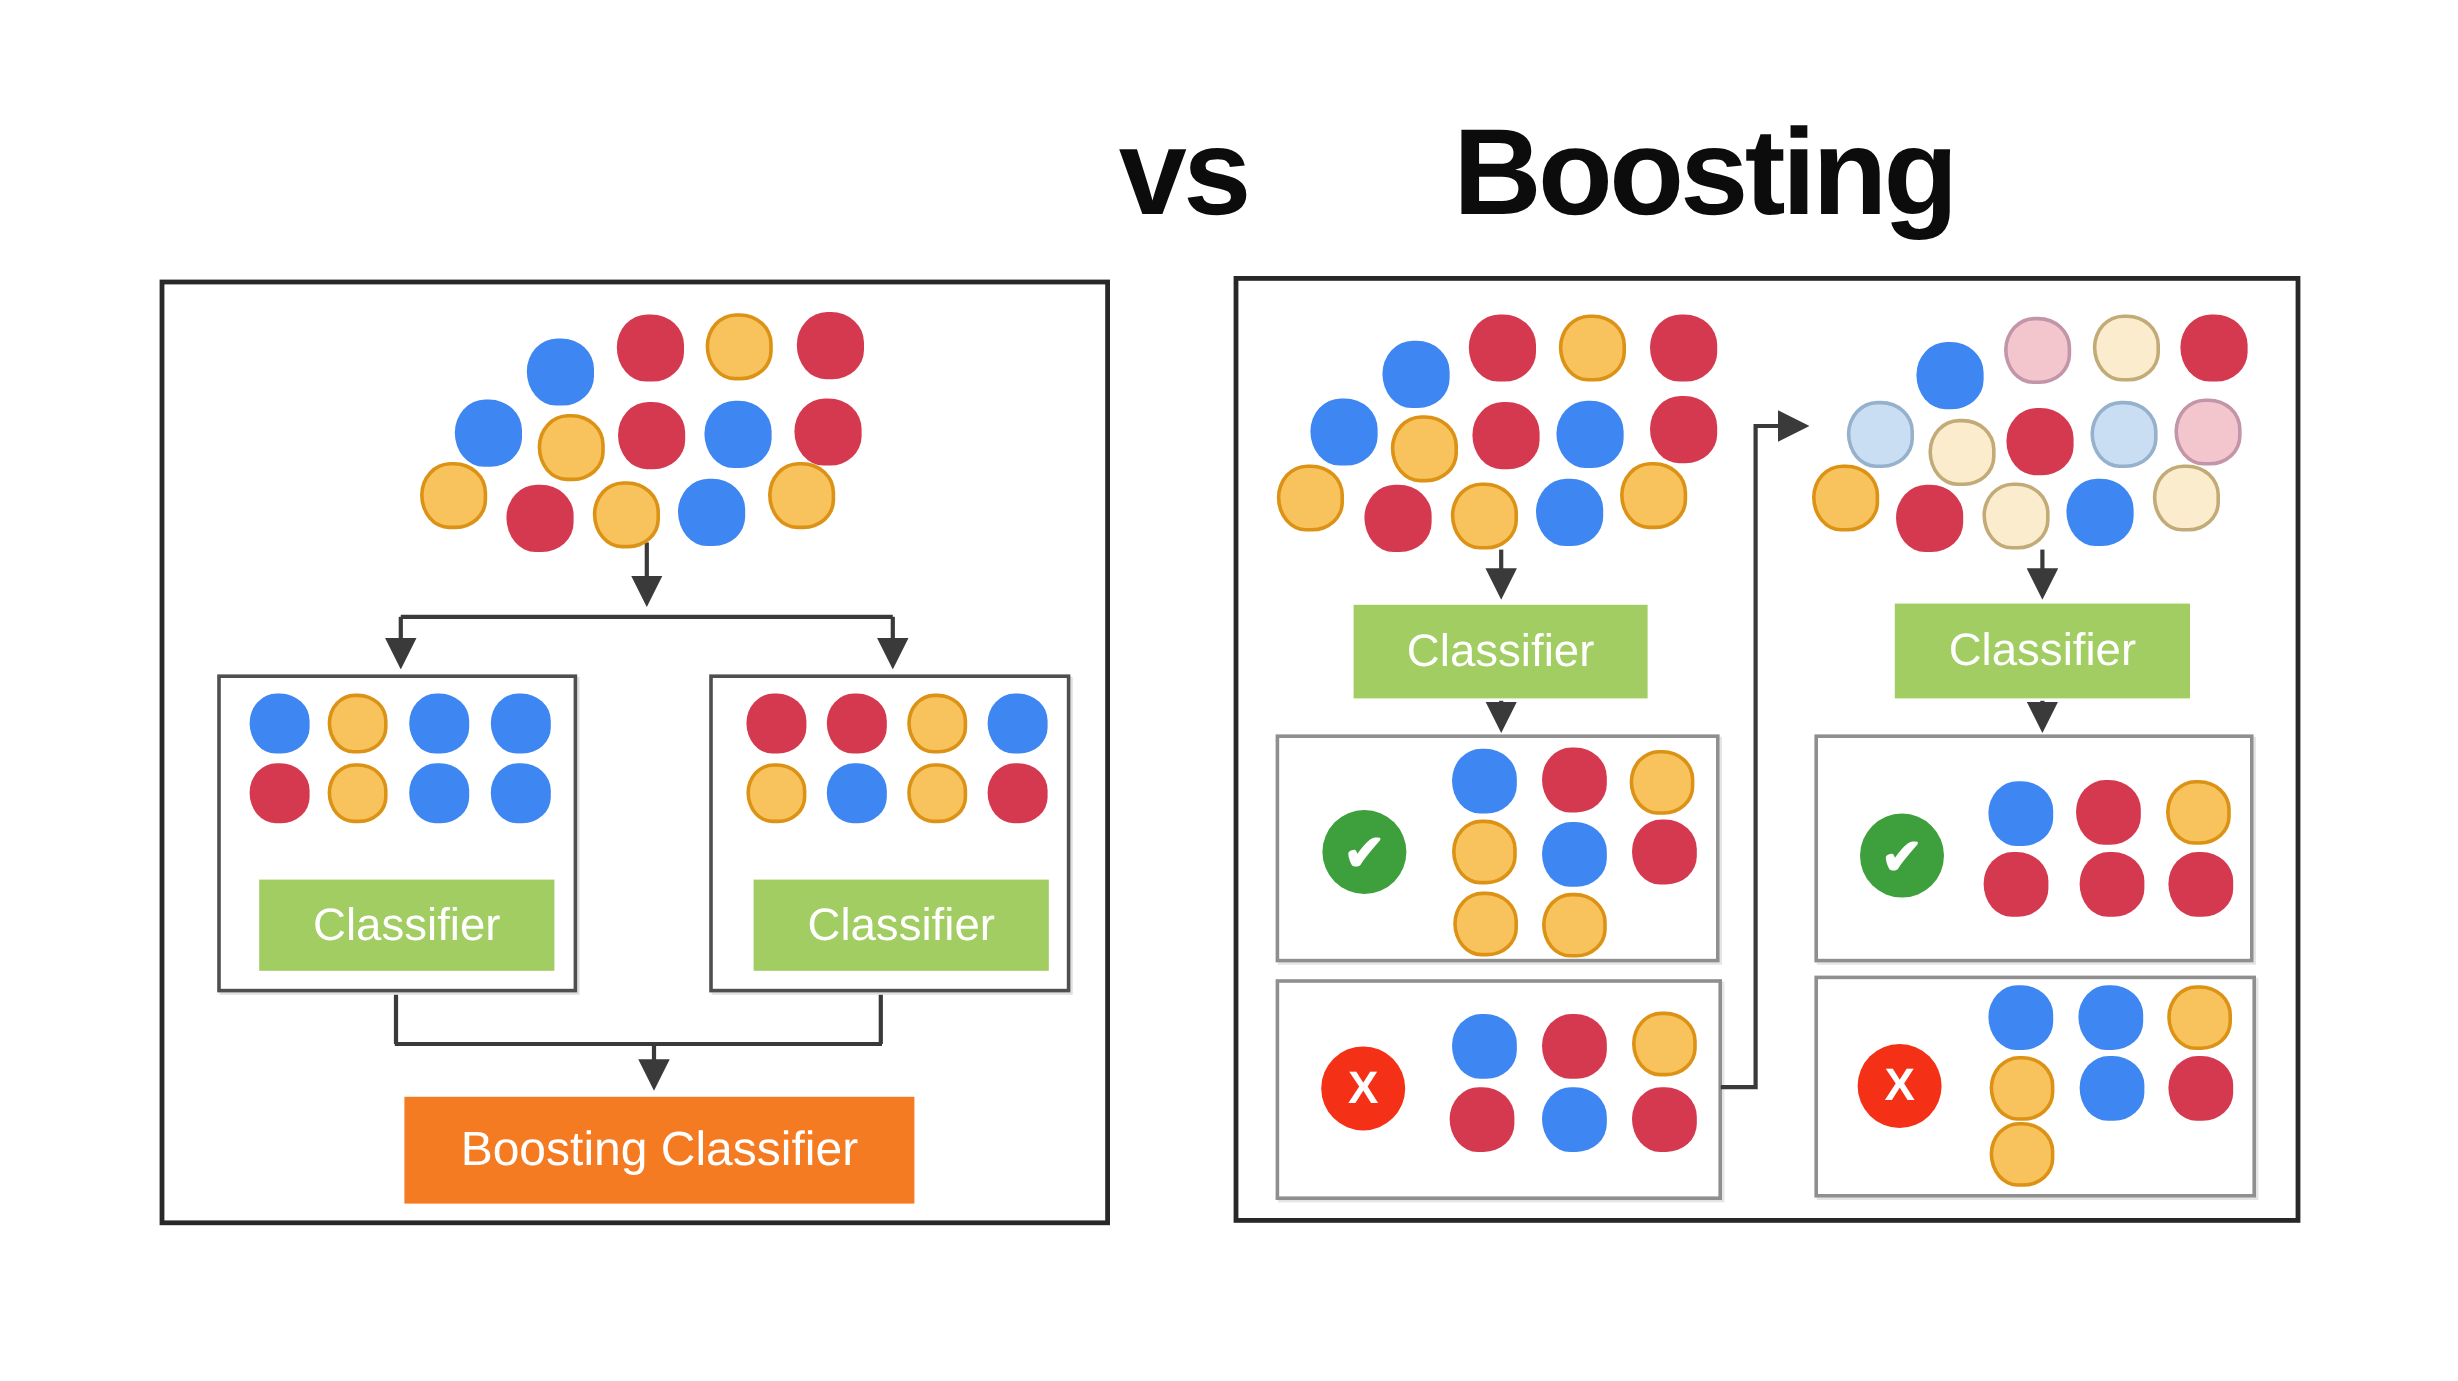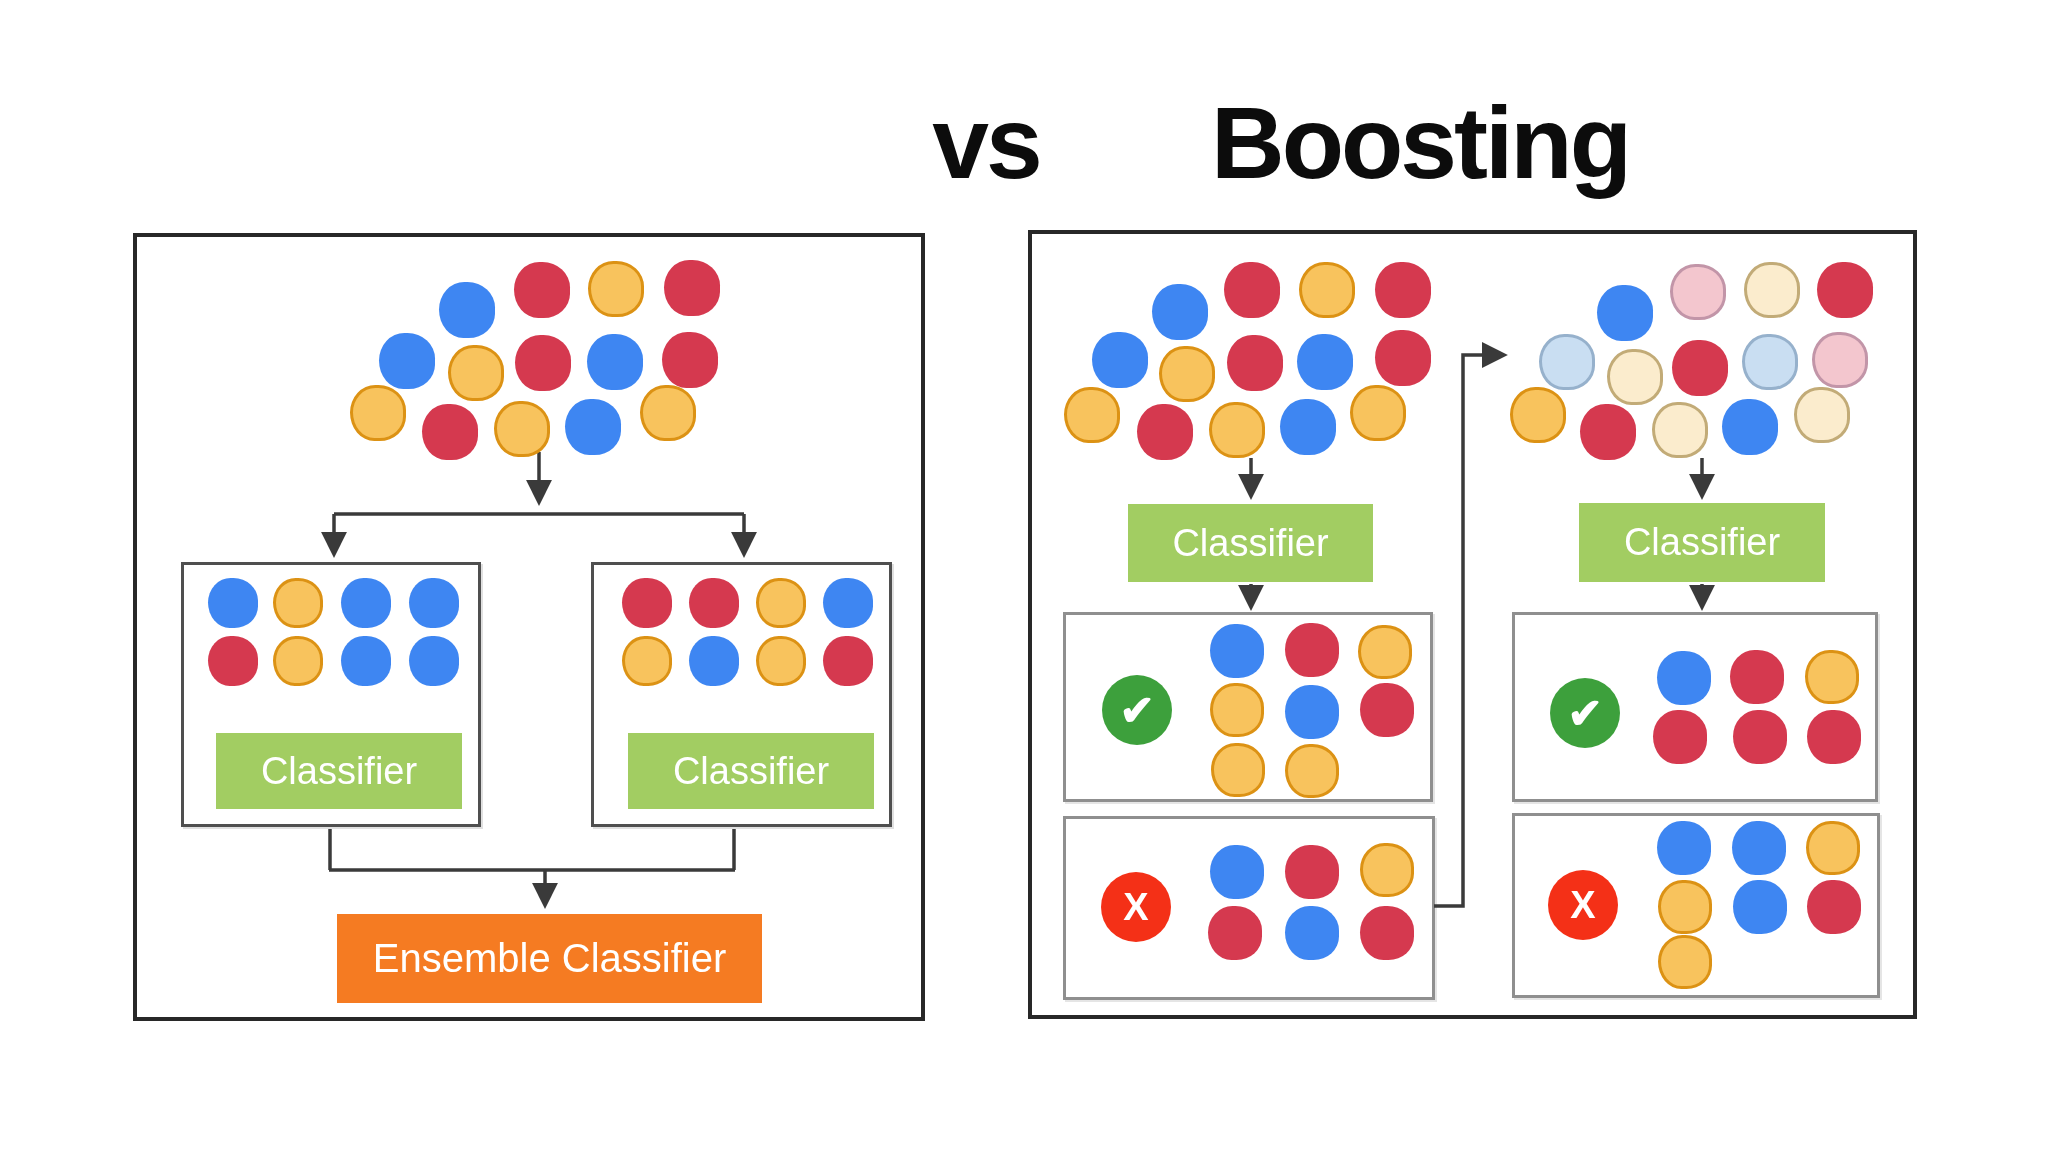--- a/index.html
+++ b/index.html
@@ -90,21 +90,21 @@
 
       <path d="M1702,458 V492" marker-end="url(#ah)"></path>
       <path d="M1702,584 V603" marker-end="url(#ah)"></path>
 
       <path d="M1434,906 H1463 V355 H1500" marker-end="url(#ah)"></path>
     </g>
   </svg>
 
   <div class="green-label" id="bag-label-left" style="background: rgb(162, 205, 98);">Classifier</div>
   <div class="green-label" id="bag-label-right" style="background: rgb(162, 205, 98);">Classifier</div>
-  <div id="ensemble-box" style="background: rgb(245, 123, 34);">Ensemble Classifier</div>
+  <div id="ensemble-box" style="background: rgb(245, 123, 34);">Boosting Classifier</div>
   <div class="green-label" id="boost-label-1" style="background: rgb(162, 205, 98);">Classifier</div>
   <div class="green-label" id="boost-label-2" style="background: rgb(162, 205, 98);">Classifier</div>
 
   <div class="badge check" id="check-badge-1" style="background: rgb(61, 160, 60);">✔</div>
   <div class="badge x" id="x-badge-1" style="background: rgb(244, 48, 23);">X</div>
   <div class="badge check" id="check-badge-2" style="background: rgb(61, 160, 60);">✔</div>
   <div class="badge x" id="x-badge-2" style="background: rgb(244, 48, 23);">X</div>
 
   <div id="dots-layer">
       <div class="dot" style="left: 439px; top: 282px; height: 56px; width: 56px; background: rgb(62, 134, 242);"></div>

